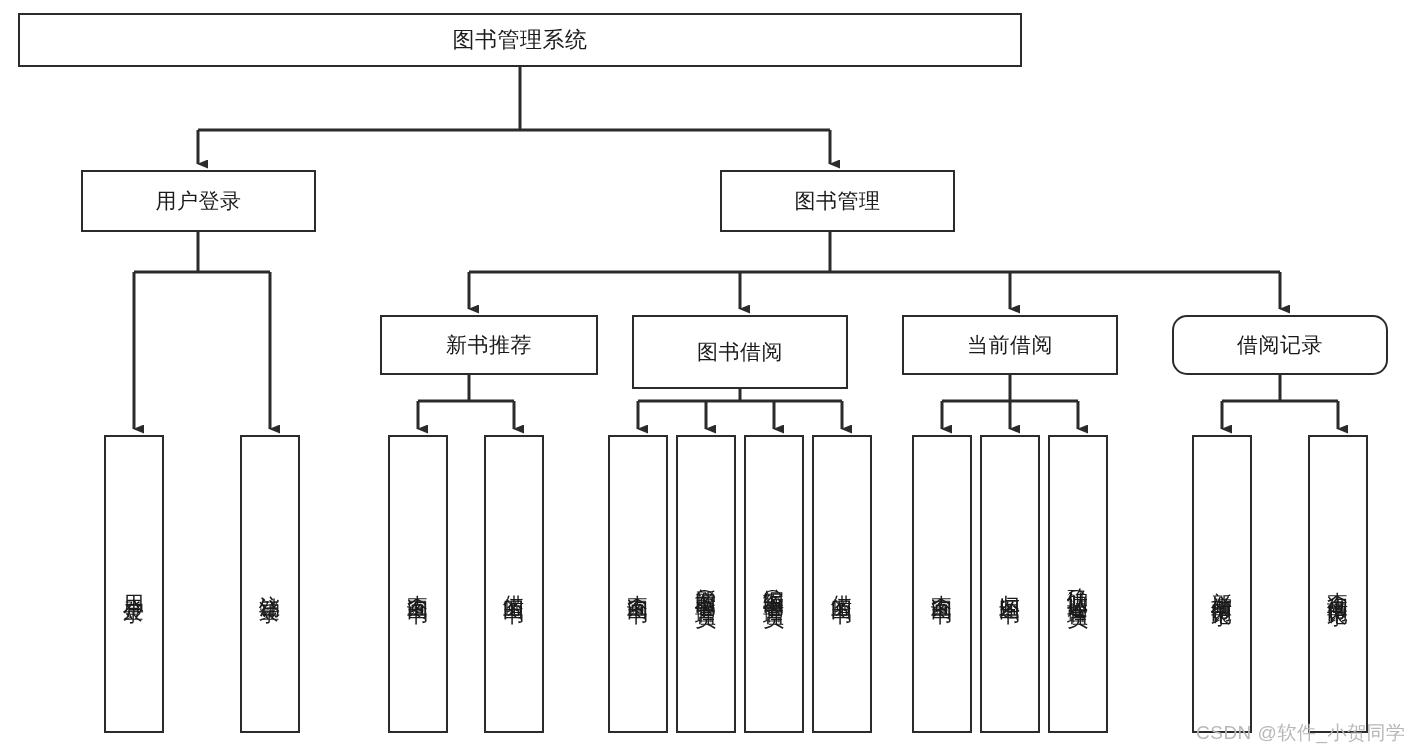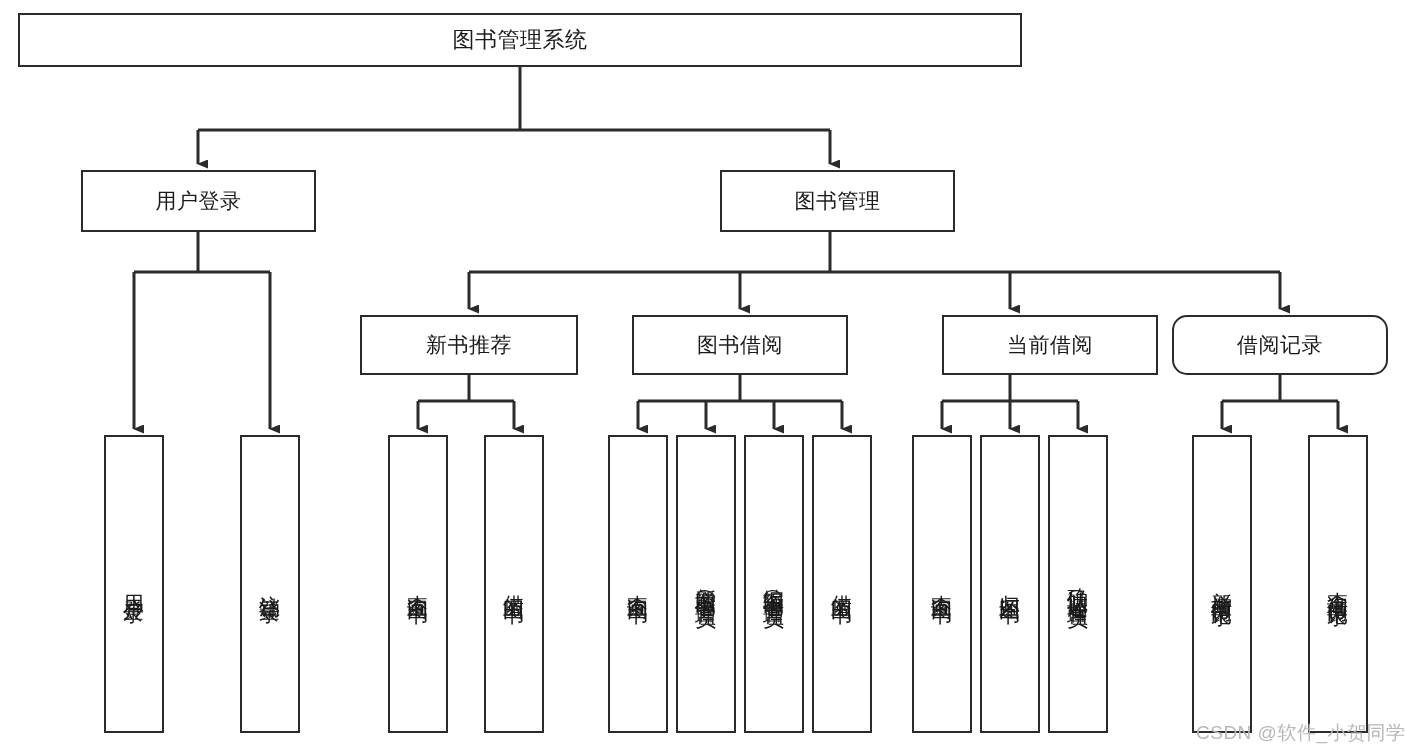--- a/index.html
+++ b/index.html
@@ -133,27 +133,27 @@
     <span class="node-label">图书管理系统</span>
   </div>
 
   <div class="node horiz" style="left:81px; top:170px; width:235px; height:62px;">
     <span class="node-label">用户登录</span>
   </div>
   <div class="node horiz" style="left:712px; top:170px; width:235px; height:62px;margin-left:8px;">
     <span class="node-label">图书管理</span>
   </div>
 
-  <div class="node horiz" style="left:360px; top:315px; width:218px; height:60px;">
+  <div class="node horiz" style="left:380px; top:315px; width:218px; height:60px;">
     <span class="node-label">新书推荐</span>
   </div>
-  <div class="node horiz" style="left:632px; top:315px; width:216px; height:60px;">
+  <div class="node horiz" style="left:632px; top:315px; width:216px; height:74px;">
     <span class="node-label">图书借阅</span>
   </div>
-  <div class="node horiz" style="left:902px; top:315px; width:216px; height:60px;margin-left:40px;">
+  <div class="node horiz" style="left:902px; top:315px; width:216px; height:60px;">
     <span class="node-label">当前借阅</span>
   </div>
   <div class="node horiz" style="left:1172px; top:315px; width:216px; height:60px;border-radius:15px;">
     <span class="node-label">借阅记录</span>
   </div>
 
   <div class="node vert" style="left:104px; top:435px; width:60px; height:298px;">
     <span class="node-label">用户登录</span>
   </div>
   <div class="node vert" style="left:240px; top:435px; width:60px; height:298px;">

